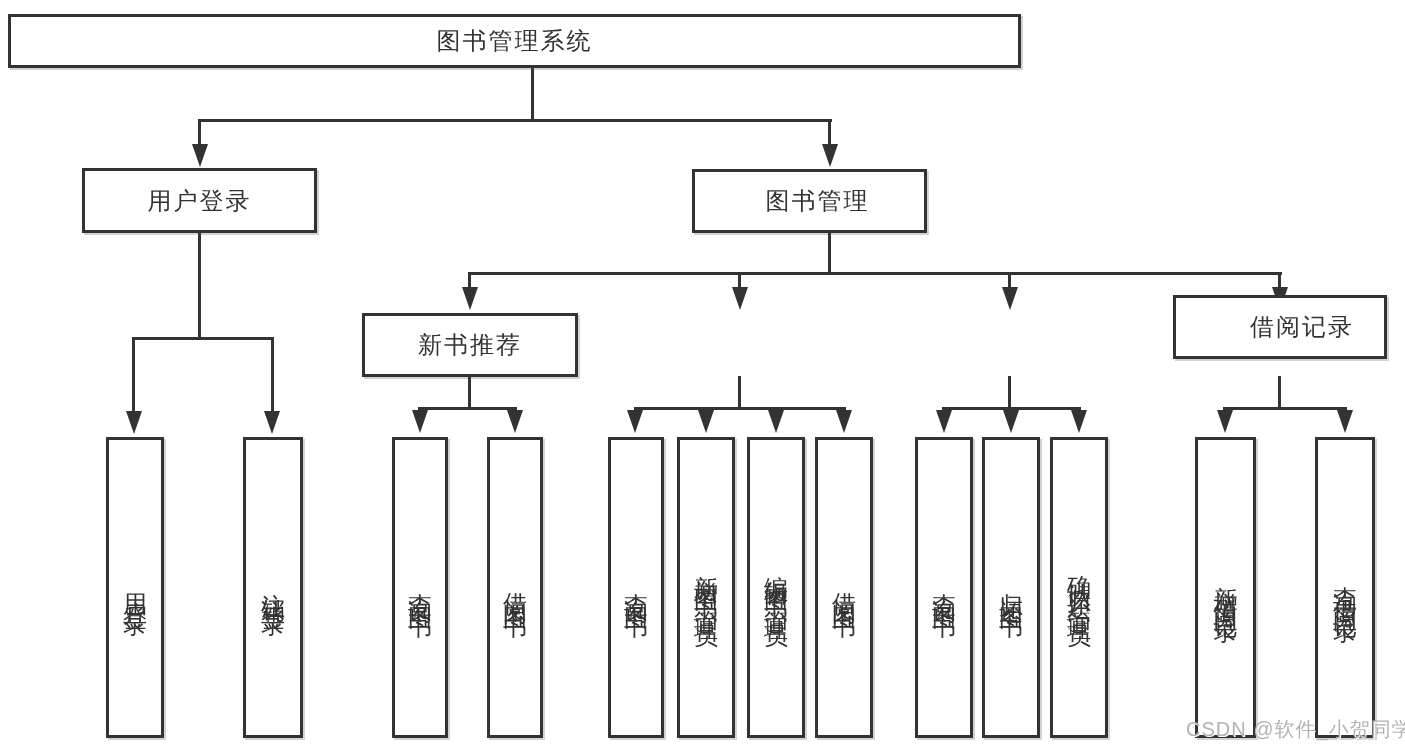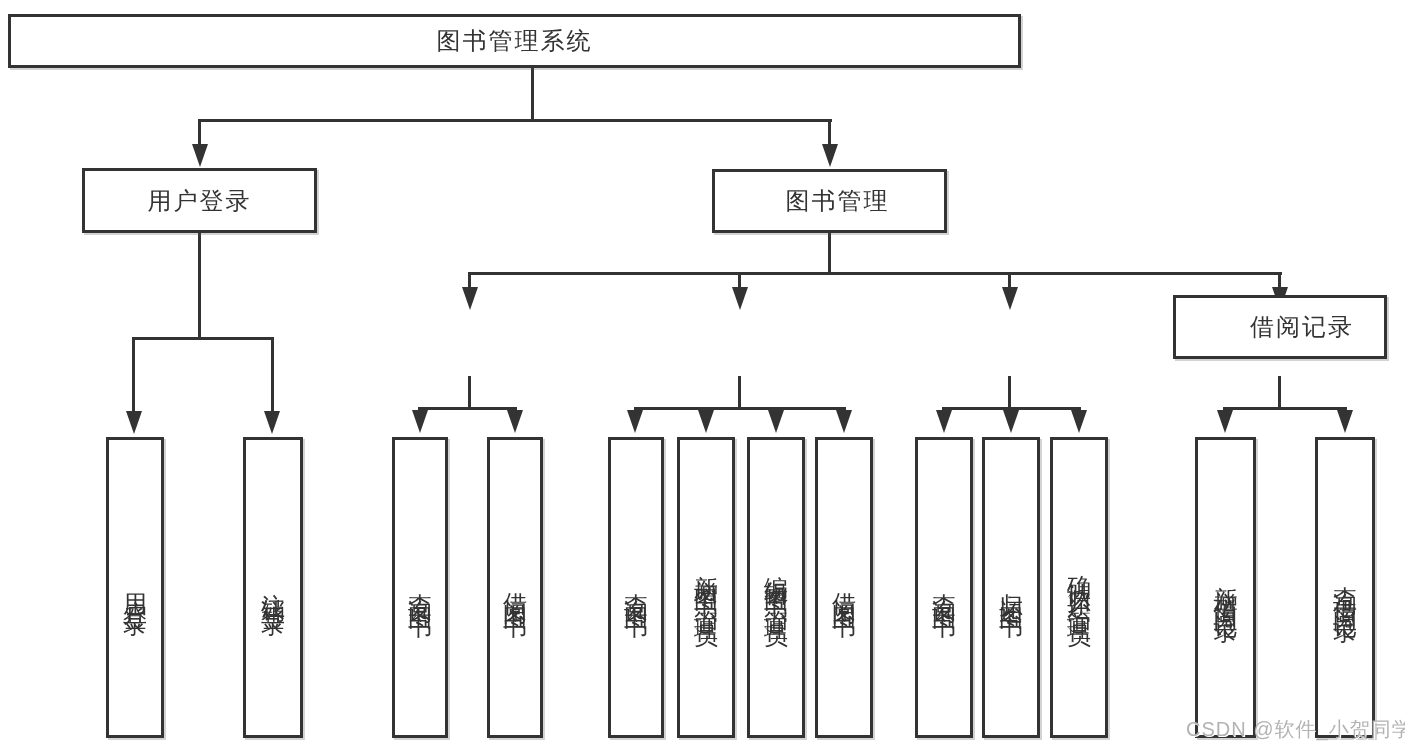--- a/index.html
+++ b/index.html
@@ -115,24 +115,27 @@
   <div class="ar" style="left:1217px; top:410px;"></div>
   <div class="ar" style="left:1337px; top:410px;"></div>
 
   <div class="hbox" style="left:8px; top:14px; width:1013px; height:54px;">
     <span>图书管理系统</span>
   </div>
 
   <div class="hbox" style="left:82px; top:168px; width:235px; height:65px;">
     <span>用户登录</span>
   </div>
-  <div class="hbox" style="left:712px; top:169px; width:235px; height:64px;padding-left:16px;">
+  <div class="hbox" style="left:692px; top:169px; width:235px; height:64px;padding-left:16px;">
     <span>图书管理</span>
   </div>
 
+  <div class="hbox" style="left:362px; top:313px; width:216px; height:64px;">
+    <span>新书推荐</span>
+  </div>
   <div class="hbox" style="left:1173px; top:295px; width:214px; height:64px;padding-left:44px;">
     <span>借阅记录</span>
   </div>
 
   <div class="vbox" style="left:106px; width:58px;">
     <span>用户登录</span>
   </div>
   <div class="vbox" style="left:243px; width:60px;">
     <span>注销登录</span>
   </div>

